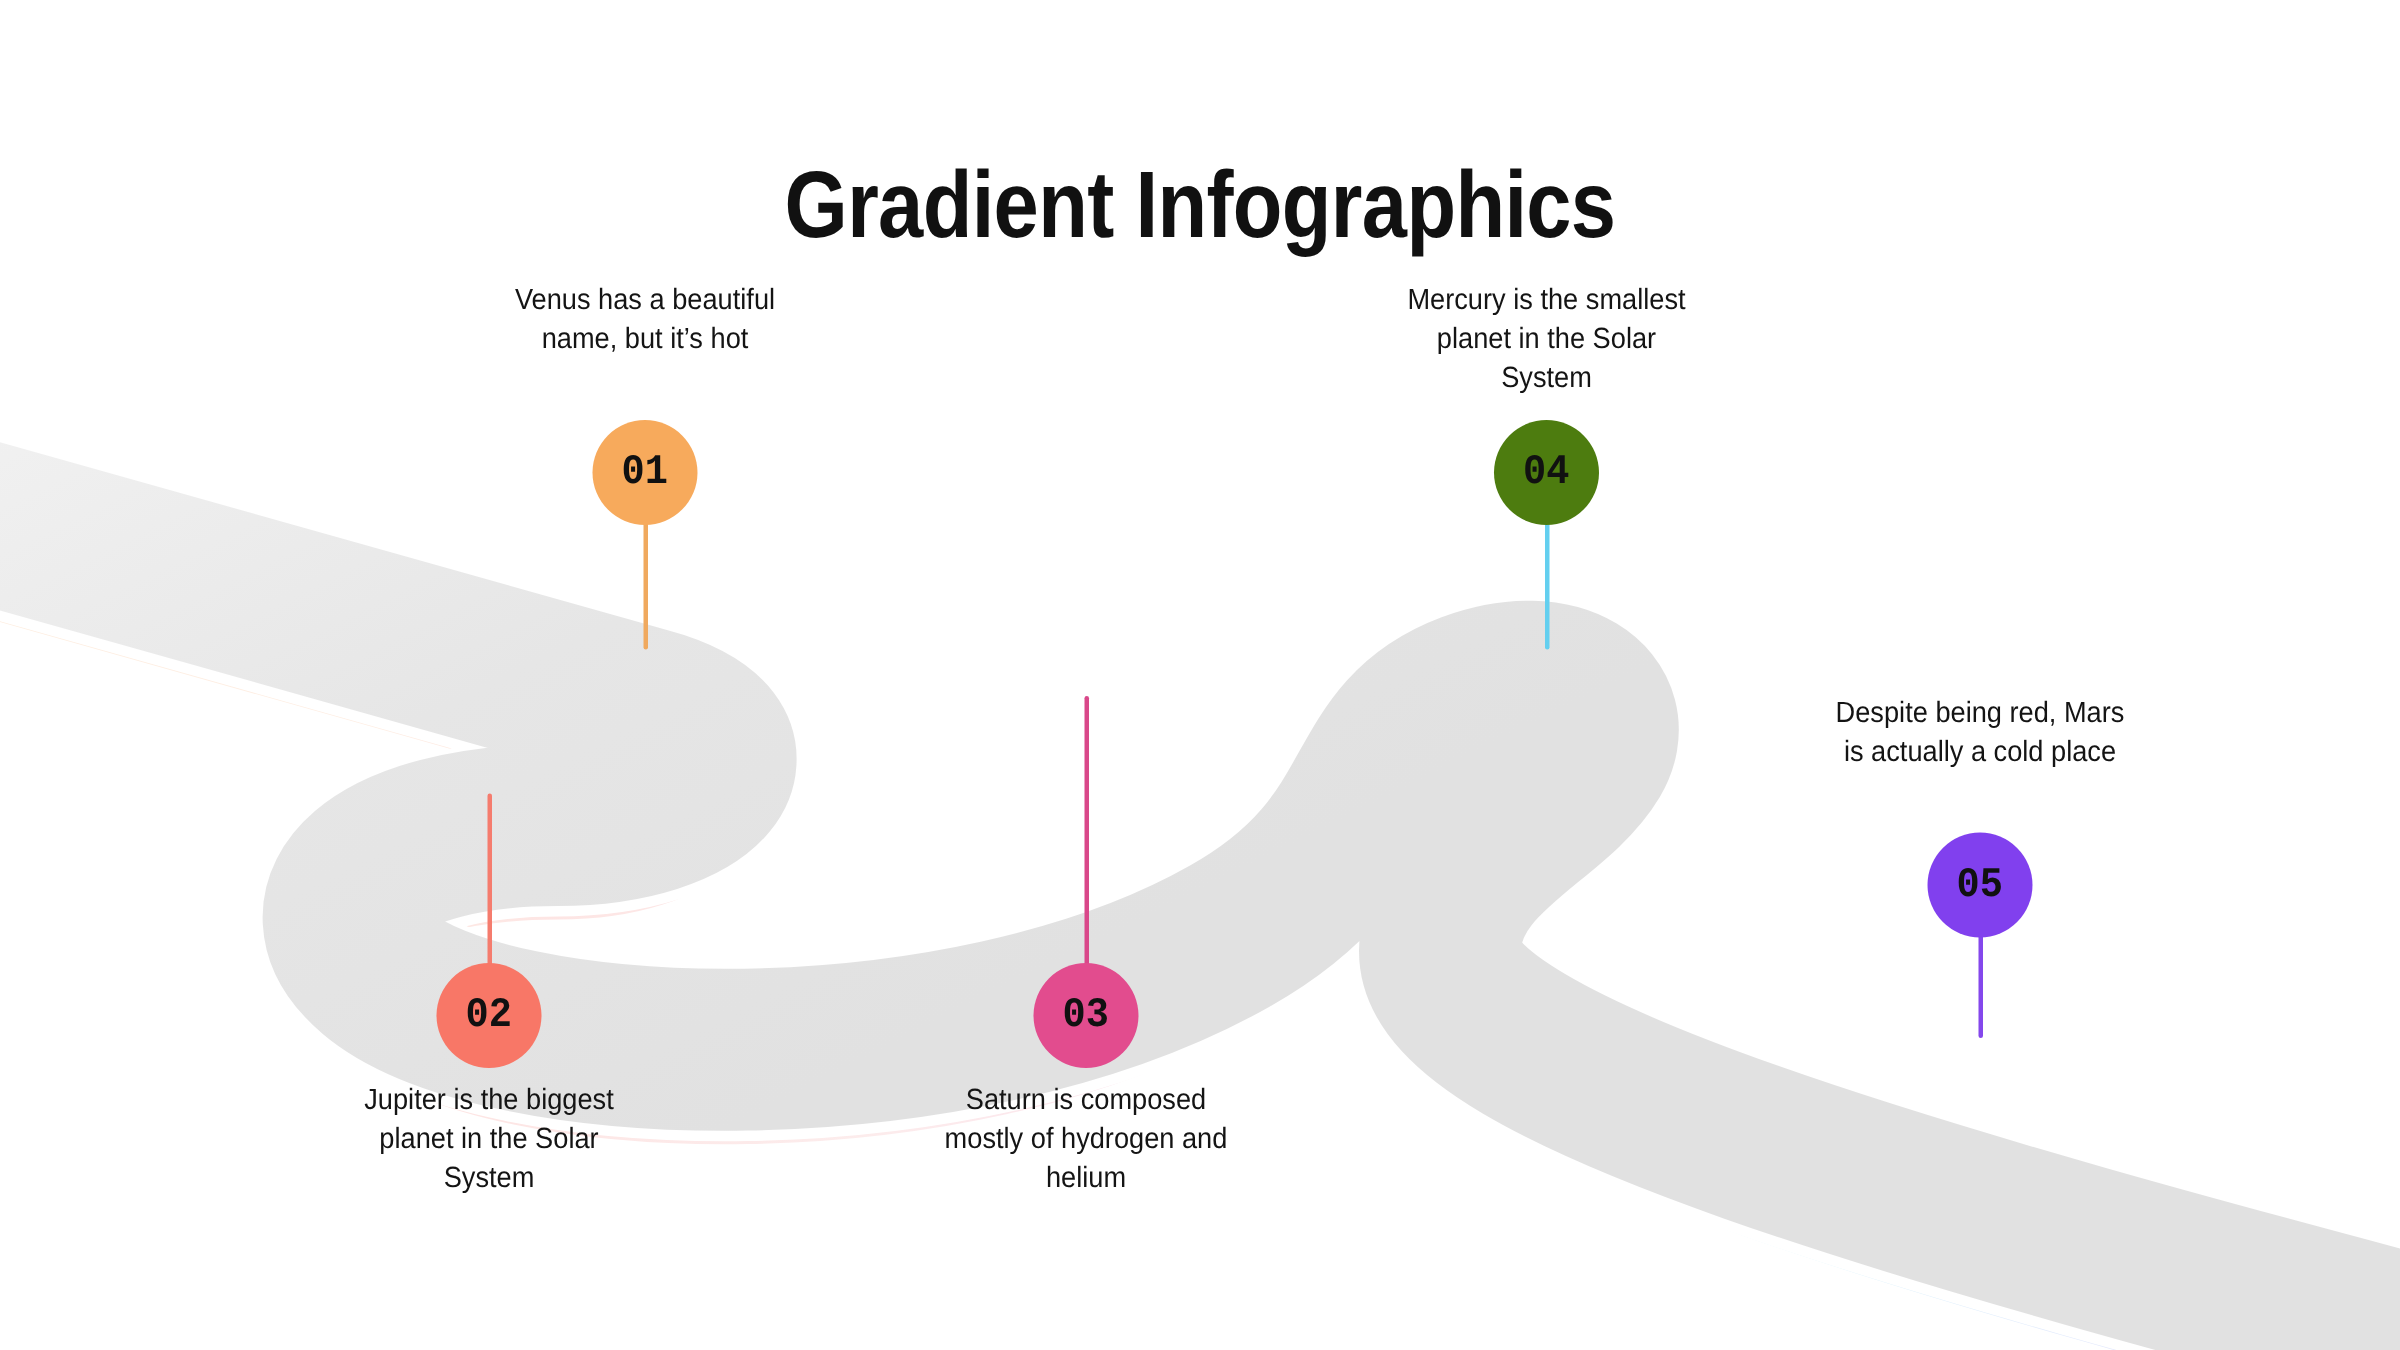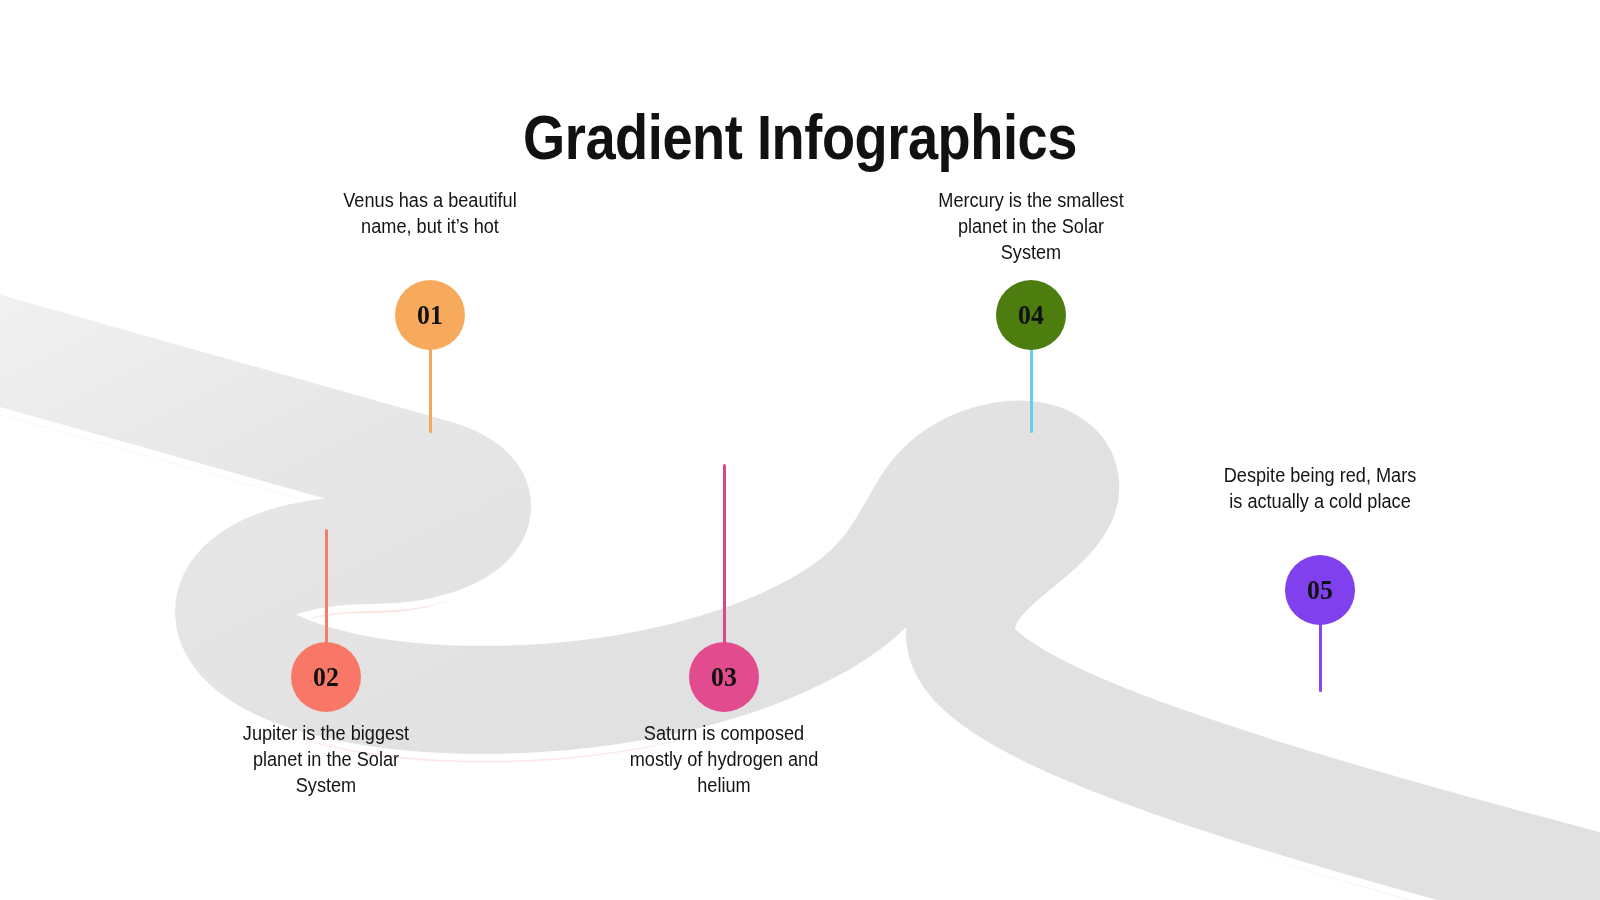--- a/index.html
+++ b/index.html
@@ -62,21 +62,21 @@
     border-radius: 2px;
   }
   .marker-badge {
     position: absolute;
     width: 70px;
     height: 70px;
     border-radius: 50%;
     display: flex;
     align-items: center;
     justify-content: center;
-    font-family: Liberation Serif, serif;
+    font-family: Liberation Mono, monospace;
     font-weight: 700;
     font-size: 28px;
     color: #111111;
     letter-spacing: 0px;
   }
   .marker-badge span {
     transform: scaleX(0.92);
     display: block;
   }
   .marker-caption {

